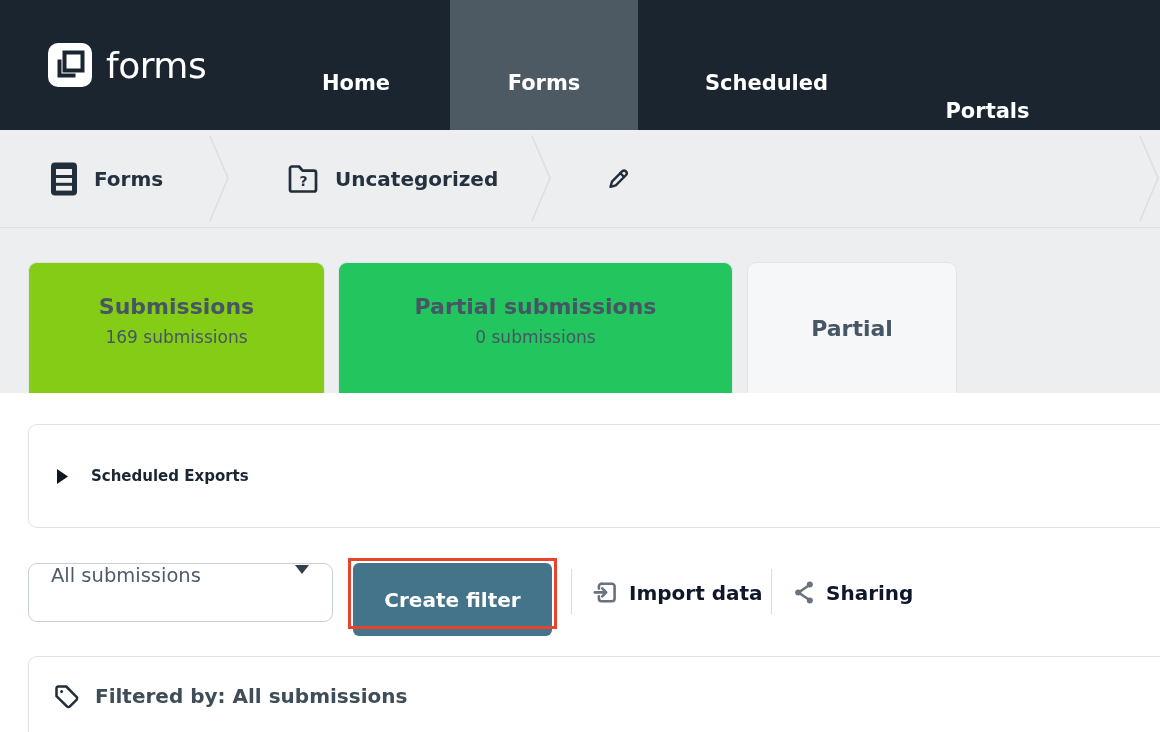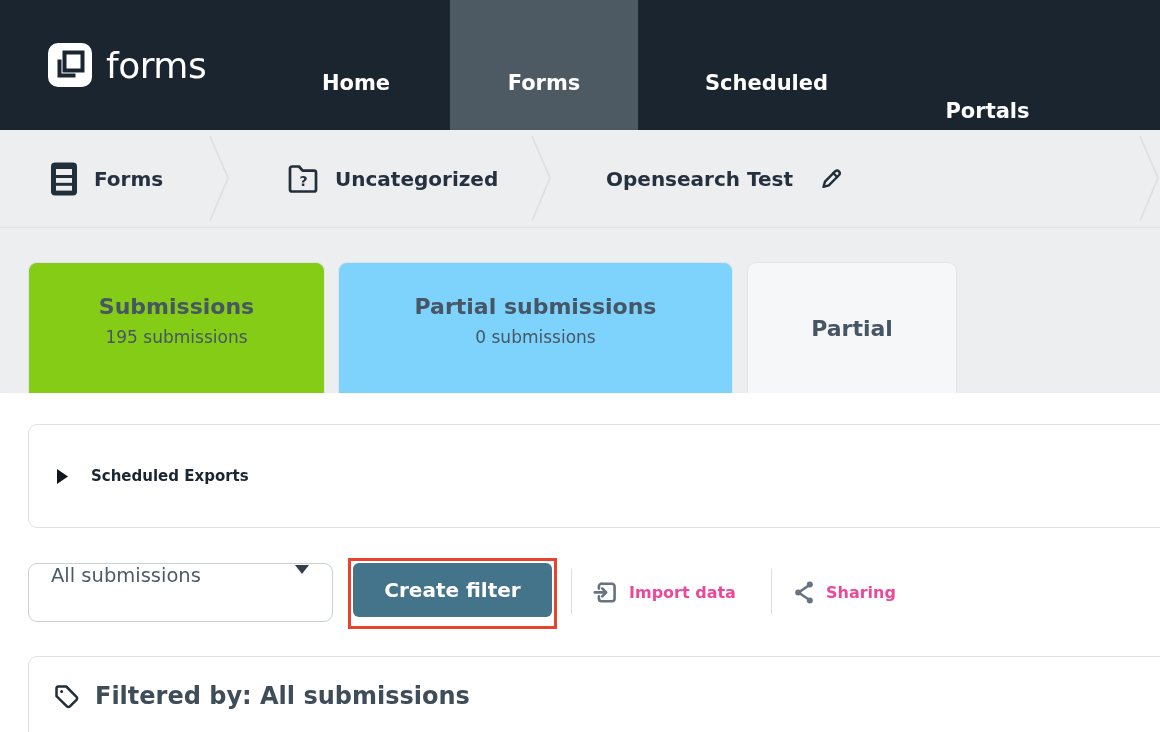--- a/index.html
+++ b/index.html
@@ -31,53 +31,53 @@
   .crumb-form-name{left:606px;gap:26px;cursor:default;}
   .chevrons{left:0;top:0;}
 
   
   .tabstrip{left:0;top:228px;width:1160px;height:165px;background:#eceeef;}
   .tab{top:34px;border:1px solid #e1e5e7;border-bottom:none;border-radius:9px 9px 0 0;
     box-sizing:border-box;text-align:center;cursor:pointer;}
   .tab-title{font-size:22px;font-weight:700;color:#475664;}
   .tab-sub{font-size:17px;font-weight:500;color:#475664;margin-top:8px;}
   .tab-submissions{left:28px;width:297px;height:131px;background:#84cc16;padding-top:31px;}
-  .tab-partial{left:338px;width:395px;height:131px;background:#7dd3fc;padding-top:31px;}
+  .tab-partial{left:338px;width:395px;height:131px;background:#22c55e;padding-top:31px;}
   .tab-charts{left:747px;width:210px;height:131px;background:#f6f7f8;
     display:flex;align-items:center;justify-content:center;}
 
   
   .sched-box{left:28px;top:424px;width:1141px;height:104px;background:#ffffff;
     border:1px solid #dfe3e5;border-radius:9px;box-sizing:border-box;
     display:flex;align-items:center;padding-left:27px;gap:22px;cursor:pointer;}
   .sched-label{font-size:15px;font-weight:600;color:#1b2633;}
 
   
   .dropdown{left:28px;top:563px;width:305px;height:59px;background:#ffffff;
     border:1px solid #c9d0d4;border-radius:9px;box-sizing:border-box;
     display:flex;justify-content:space-between;
     padding:0 22px;cursor:pointer;}
   .dropdown-value{font-size:19.5px;font-weight:500;color:#4e5c6a;}
   .highlight-box{left:348px;top:558px;width:209px;height:71px;border:3px solid #e8432c;
     box-sizing:border-box;pointer-events:none;}
-  .btn-create{left:353px;top:563px;width:199px;height:54px;background:#44748a;border:none;
+  .btn-create{left:353px;top:563px;width:199px;height:73px;background:#44748a;border:none;
     border-radius:6px;color:#ffffff;font-size:20px;font-weight:700;
     font-family:"DejaVu Sans","Liberation Sans",sans-serif;cursor:pointer;
     display:flex;align-items:center;justify-content:center;}
   .vdiv{top:569px;width:1px;height:45px;background:#d9dee2;}
   .vdiv1{left:571px;} .vdiv2{left:771px;}
   .link-group{top:563px;height:59px;display:flex;align-items:center;gap:11px;cursor:pointer;}
   .link-import{left:593px;} .link-sharing{left:793px;}
-  .link-label{font-size:16px;font-weight:700;color:#ec4899;}
+  .link-label{font-size:20px;font-weight:700;color:#0f172a;}
 
   
   .filtered-box{left:28px;top:656px;width:1141px;height:110px;background:#ffffff;
     border:1px solid #dfe3e5;border-radius:9px 9px 0 0;box-sizing:border-box;
     display:flex;align-items:flex-start;padding:25px 0 0 24px;gap:14px;}
-  .filtered-label{font-size:24px;font-weight:700;color:#3f4d59;line-height:28px;}
+  .filtered-label{font-size:20px;font-weight:700;color:#3f4d59;line-height:28px;}
 </style>
 </head>
 <body>
 
 <div class="abs topnav">
   <div class="abs logo-wrap">
     <span style="display:flex;">
       <svg width="44" height="44" viewBox="0 0 44 44">
         <rect width="44" height="44" rx="10" fill="#ffffff"></rect>
         <rect x="16.5" y="9.5" width="18" height="18" fill="none" stroke="#1b2530" stroke-width="4"></rect>
@@ -123,34 +123,33 @@
     <span style="display:flex;">
       <svg width="32" height="31" viewBox="0 0 32 31">
         <path d="M3 26.5 V5.5 a2 2 0 0 1 2-2 h7 l3.6 4.2 h11.4 a2 2 0 0 1 2 2 v16.8 a2 2 0 0 1 -2 2 h-22 a2 2 0 0 1 -2-2 z" fill="none" stroke="#222e3a" stroke-width="2.7" stroke-linejoin="round"></path>
         <text x="16.5" y="23" text-anchor="middle" font-family="DejaVu Sans, sans-serif" font-size="14" font-weight="700" fill="#222e3a">?</text>
       </svg>
     </span>
     <span>Uncategorized</span>
   </div>
 
   <div class="abs crumb crumb-form-name">
-    <span>Opensearch Test</span>
     <span style="display:flex;cursor:pointer;">
       <svg width="24" height="24" viewBox="0 0 24 24" fill="none" stroke="#222e3a" stroke-width="2.4" stroke-linejoin="round" stroke-linecap="round">
         <path d="M4.5 19.8 l1.5-5.2 L16.3 4.2 a2.7 2.7 0 0 1 3.8 3.8 L9.8 18.3 l-5.3 1.5 z"></path>
         <path d="M14.3 6.2 l3.8 3.8"></path>
       </svg>
     </span>
   </div>
 </div>
 
 <div class="abs tabstrip">
   <div class="abs tab tab-submissions">
     <div class="tab-title">Submissions</div>
-    <div class="tab-sub">195 submissions</div>
+    <div class="tab-sub">169 submissions</div>
   </div>
   <div class="abs tab tab-partial">
     <div class="tab-title">Partial submissions</div>
     <div class="tab-sub">0 submissions</div>
   </div>
   <div class="abs tab tab-charts">
     <div class="tab-title">Partial</div>
   </div>
 </div>
 

